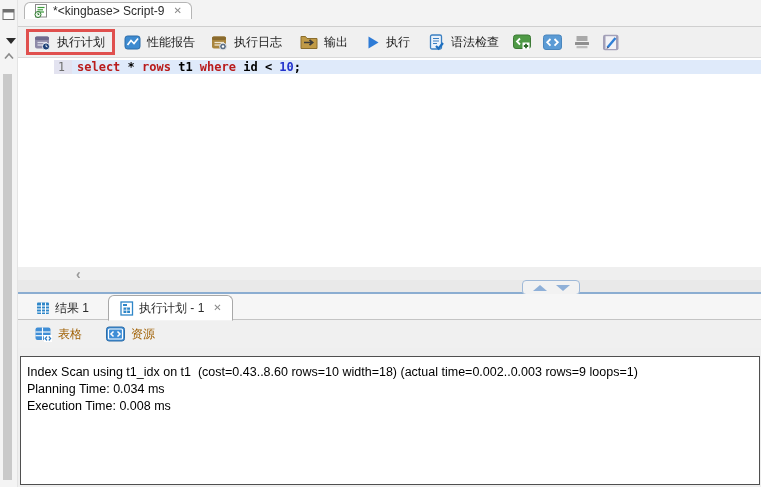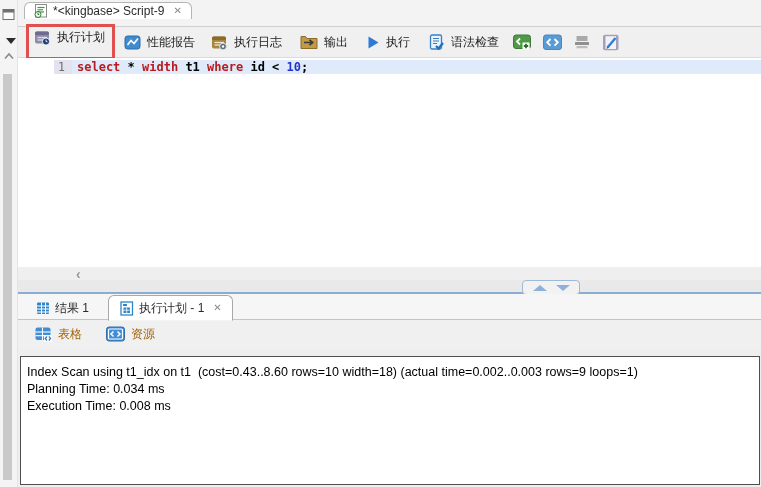--- a/index.html
+++ b/index.html
@@ -18,21 +18,21 @@
   .etabbar { position:absolute; left:18px; top:0; right:0; height:27px; background:#f3f3f3; border-bottom:1px solid #cfcfcf; }
   .etab { position:absolute; left:6px; top:2px; height:17px; display:flex; align-items:center; gap:5px; padding:0 9px;
           background:#fff; border:1px solid #b5b5b5; border-bottom:none; border-radius:6px 6px 0 0; z-index:2; }
   .etab-title { font-size:12px; color:#2b2b2b; white-space:nowrap; }
   .close-x { font-size:10px; color:#8a8a8a; margin-left:4px; cursor:pointer; line-height:1; }
 
   
   .toolbar { position:absolute; left:18px; top:27px; right:0; height:31px; background:#f0f0f0; border-bottom:1px solid #dadada;
              display:flex; align-items:center; padding-left:8px; }
   .tbtn { display:inline-flex; align-items:center; gap:6px; font-size:12px; color:#222; cursor:pointer; white-space:nowrap; }
-  .red-box { border:3px solid #e0504e; padding:2px 7px 11px 5px; margin-right:9px; display:inline-flex; }
+  .red-box { border:3px solid #e0504e; padding:2px 7px 1px 5px; margin-right:9px; display:inline-flex; }
   .gap16 { margin-right:16px; } .gap18 { margin-right:18px; } .gap14 { margin-right:14px; }
   .icon-btn { display:inline-flex; margin-right:11px; cursor:pointer; }
 
   
   .editor { position:absolute; left:18px; top:58px; right:0; height:209px; background:#fff; cursor:text; }
   .code-row { display:flex; height:17px; align-items:center; font-family:"DejaVu Sans Mono", monospace; font-size:12px; }
   .gutter { width:54px; text-align:right; flex:none; }
   .gutter span { display:inline-block; background:#e3e3f0; color:#6e6e6e; padding:0 7px 0 4px; font-size:11.5px; }
   .code-line { flex:1; background:#dfeafa; padding-left:5px; font-weight:bold; white-space:pre; }
   .kw { color:#b91c1c; } .num { color:#2233cc; } .plain { color:#000; }
@@ -214,21 +214,21 @@
           </svg>
       </span>
     </span>
   </div>
 
   <div class="editor">
     <div class="code-row">
       <div class="gutter">
         <span>1</span>
       </div>
-      <div class="code-line"><span class="kw">select</span><span class="plain"> * </span><span class="kw">width</span><span class="plain"> t1 </span><span class="kw">where</span><span class="plain"> id &lt; </span><span class="num">10</span><span class="plain">;</span></div>
+      <div class="code-line"><span class="kw">select</span><span class="plain"> * </span><span class="kw">rows</span><span class="plain"> t1 </span><span class="kw">where</span><span class="plain"> id &lt; </span><span class="num">10</span><span class="plain">;</span></div>
     </div>
   </div>
 
   <div class="hscroll">
     <span class="arrow">‹</span>
   </div>
 
   <div class="splitter">
     <div class="sash">
       <span class="tri-up"></span>

